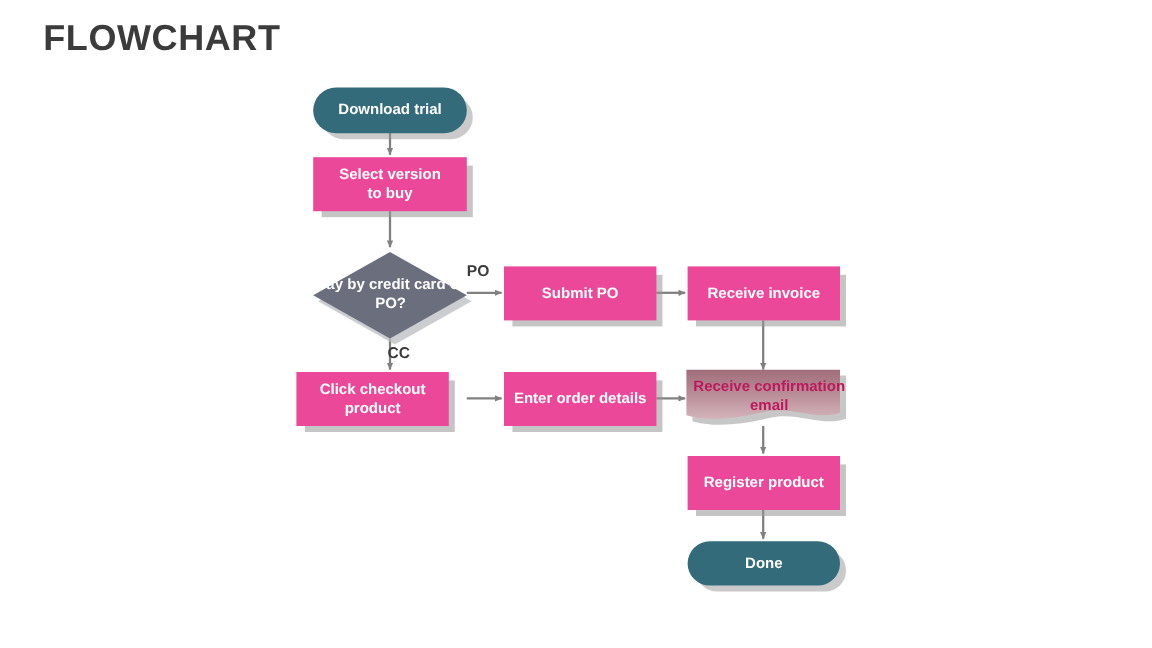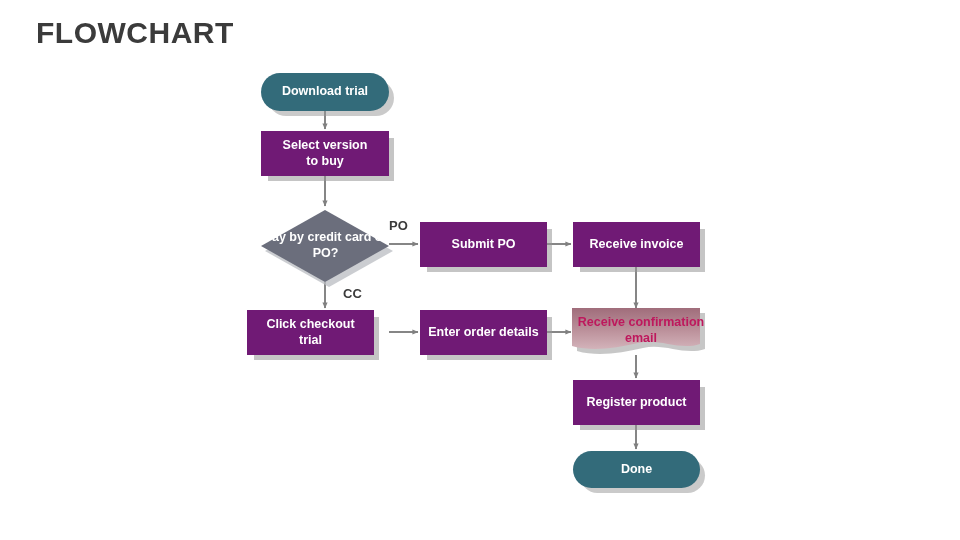--- a/index.html
+++ b/index.html
@@ -40,21 +40,21 @@
     font-size: 12.5px;
     font-weight: bold;
     line-height: 1.25;
     padding: 2px 6px;
     z-index: 3;
   }
   .node .lbl { display: block; }
 
   
   .rect {
-    background: #701a75;
+    background: #ec4899;
     box-shadow: 6px 6px 0 -1px rgba(150,150,150,0.55);
   }
   
   .pill {
     background: #336b7a;
     border-radius: 999px;
     box-shadow: 6px 6px 0 -1px rgba(150,150,150,0.5);
   }
   
   .diamond-wrap {
@@ -177,34 +177,34 @@
       <span>
         <span class="lbl">Pay  by</span>
         <span class="lbl">credit card</span>
         <span class="lbl">or PO?</span>
       </span>
     </div>
   </div>
 
   <div class="branch-label" style="left:389px; top:218px;">PO</div>
 
-  <div class="branch-label" style="left:343px; top:286px;">CC</div>
+  <div class="branch-label" style="left:323px; top:286px;">CC</div>
 
   <div class="node rect" style="left:420px; top:222px; width:127px; height:45px;">
     <span class="lbl">Submit PO</span>
   </div>
 
   <div class="node rect" style="left:573px; top:222px; width:127px; height:45px;">
     <span class="lbl">Receive invoice</span>
   </div>
 
   <div class="node rect" style="left:247px; top:310px; width:127px; height:45px;">
     <span>
       <span class="lbl">Click checkout</span>
-      <span class="lbl">trial</span>
+      <span class="lbl">product</span>
     </span>
   </div>
 
   <div class="node rect" style="left:420px; top:310px; width:127px; height:45px;">
     <span class="lbl">Enter order details</span>
   </div>
 
   <div class="doc-wrap" style="left:571px; top:308px; width:140px; height:52px;">
     <svg class="doc-shape" width="140" height="52" viewBox="0 0 140 52">
       <defs>

